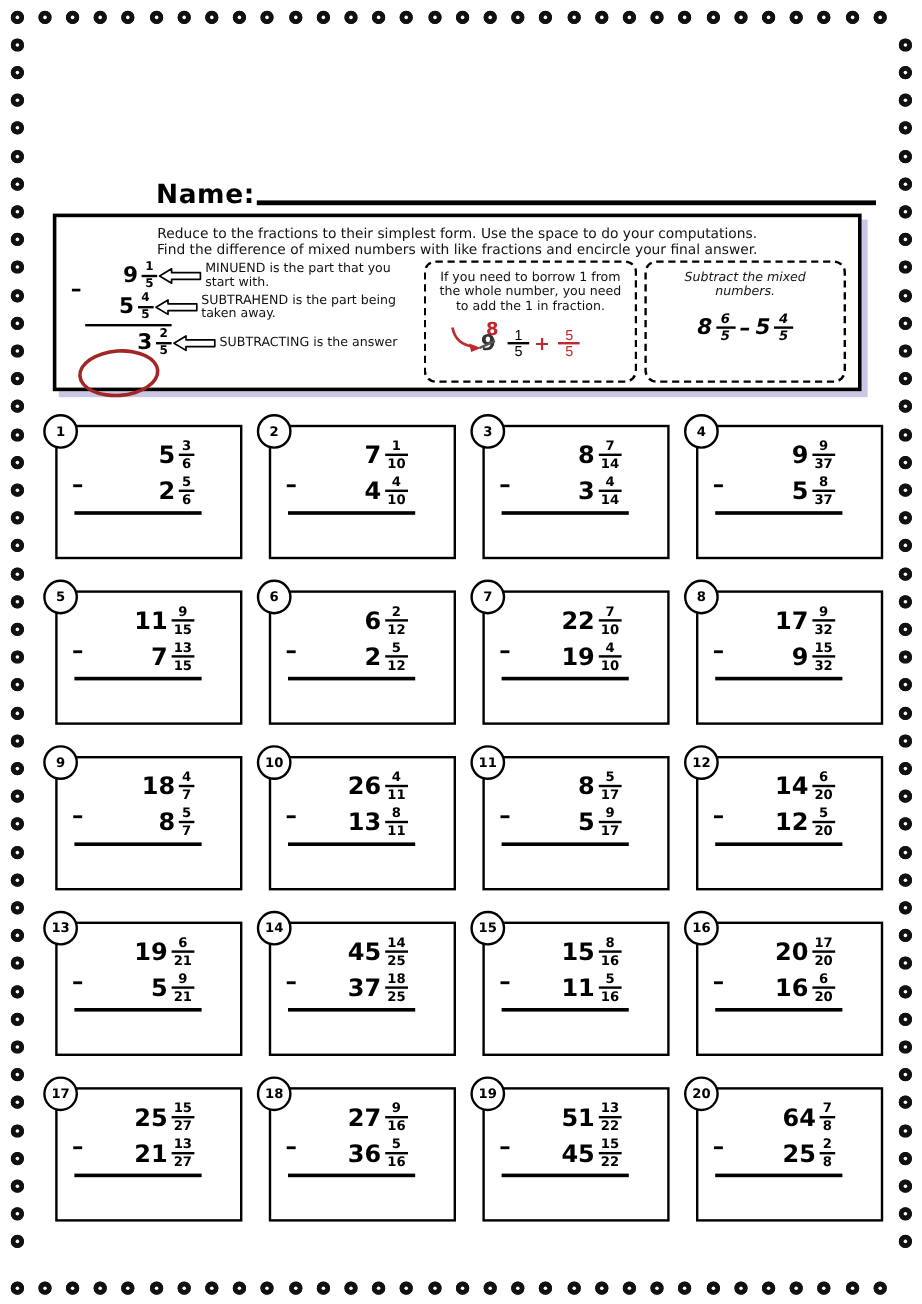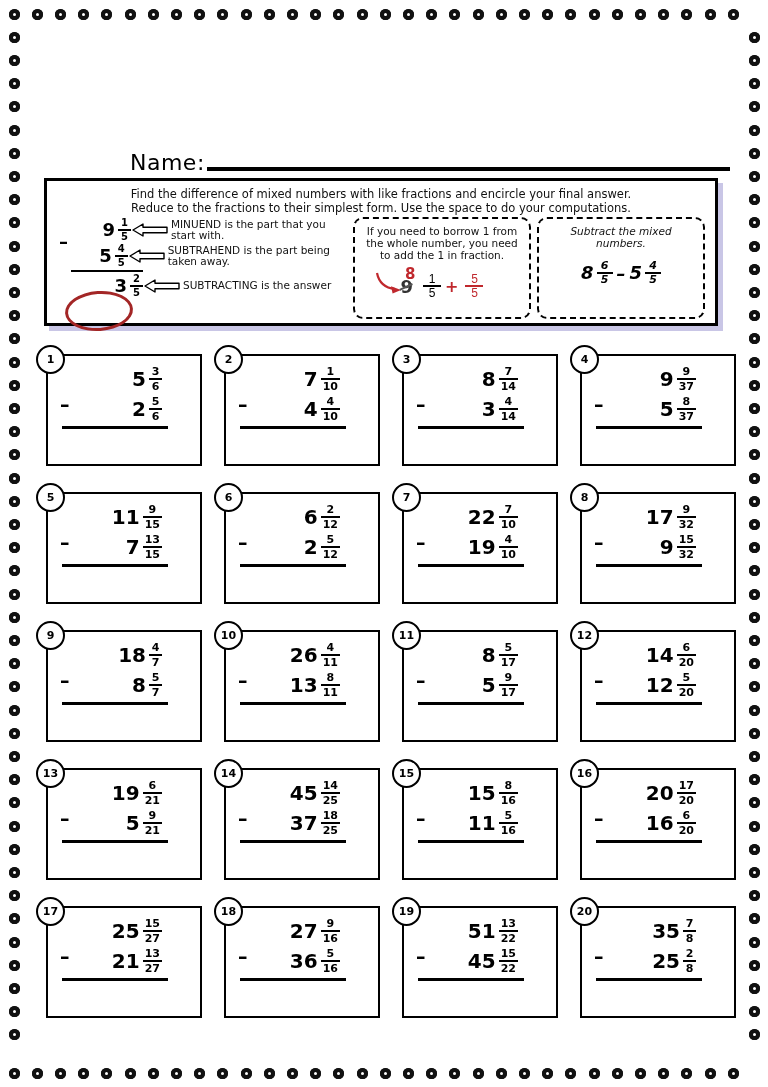--- a/index.html
+++ b/index.html
@@ -73,21 +73,21 @@
     position: absolute;
     left: 130px;
     top: 150px;
     width: 600px;
     display: flex;
     align-items: flex-end;
   }
   .name-label {
     font-family: "DejaVu Sans", sans-serif;
     font-size: 22px;
-    font-weight: 400;
+    font-weight: 700;
     color: #000;
     letter-spacing: .5px;
   }
   .name-line {
     flex: 1;
     border-bottom: 4px solid #000;
     margin-bottom: 4px;
     margin-left: 2px;
     height: 1px;
   }
@@ -537,22 +537,22 @@
     </div>
 
 
   <div class="name-row">
     <span class="name-label">Name:</span>
     <span class="name-line"></span>
   </div>
 
   <div class="instr-panel">
     <div class="instr-text">
+      <div>Reduce to the fractions to their simplest form.  Use the space to do your computations.</div>
       <div>Find the difference of mixed numbers with like fractions and encircle your final answer.</div>
-      <div>Reduce to the fractions to their simplest form.  Use the space to do your computations.</div>
     </div>
 
     <div class="instr-cols">
 
       <div class="example-col">
         <div class="minus-sign">–</div>
 
         <div class="ex-row">
           <div class="ex-num">
             <span class="mixed">
@@ -1202,21 +1202,21 @@
           <div class="prule"></div>
         </div>
         <div class="badge">19</div>
       </div>
       <div class="cell">
         <div class="cell-box"></div>
         <div class="prob">
           <div class="pminus">–</div>
           <div class="prow">
             <span class="mixed big">
-              <span class="whole">35</span>
+              <span class="whole">64</span>
               <span class="frac">
                 <span class="nu">7</span>
                 <span class="rule"></span>
                 <span class="de">8</span>
               </span>
             </span>
           </div>
           <div class="prow second">
             <span class="mixed big">
               <span class="whole">25</span>

